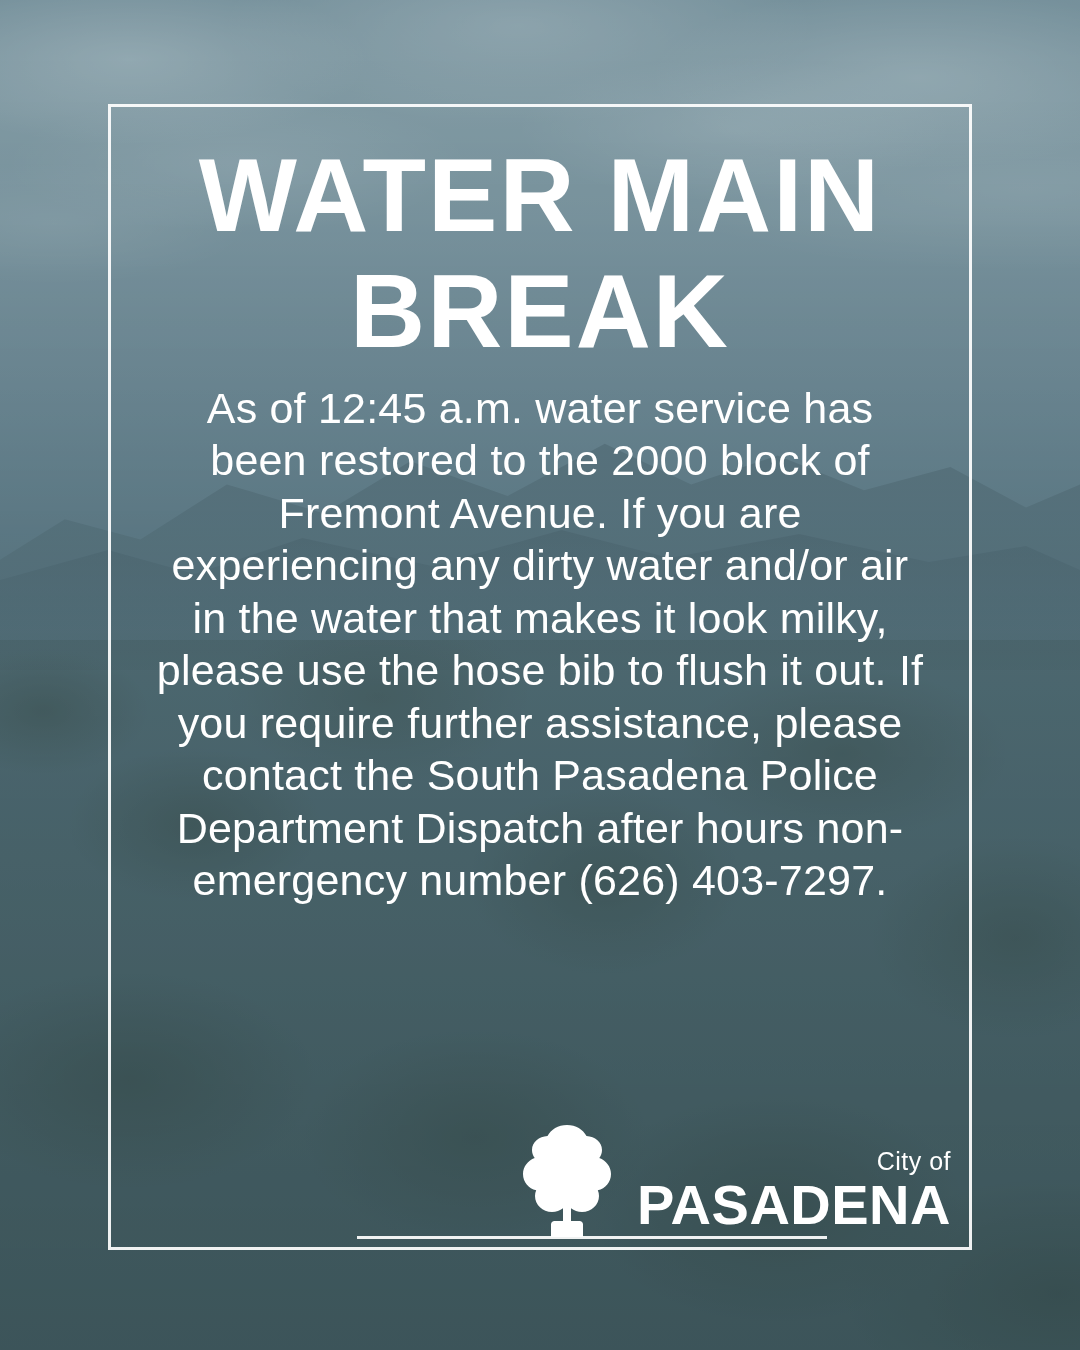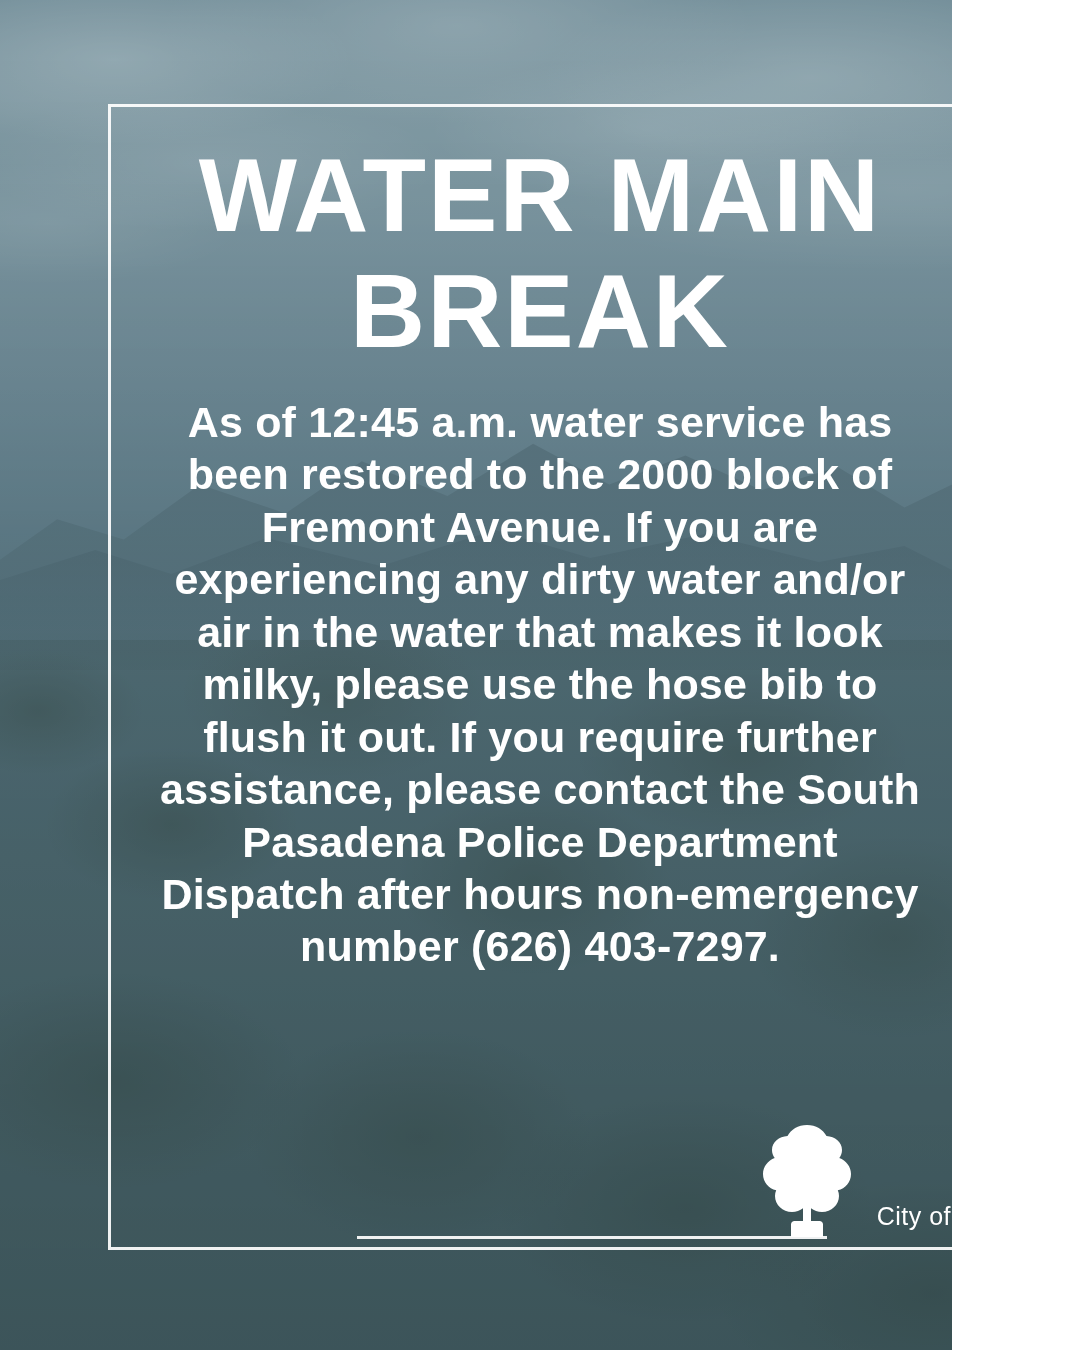--- a/index.html
+++ b/index.html
@@ -8,21 +8,21 @@
   }
   body {
     width: 1080px;
     height: 1350px;
     overflow: hidden;
     font-family: "Liberation Sans", sans-serif;
   }
 
   .poster {
     position: relative;
-    width: 952px;
+    width: 1080px;
     height: 1350px;
     overflow: hidden;
     background: #4d7c0f;
   }
 
   
   .bg {
     position: absolute;
     inset: 0;
     background:
@@ -126,24 +126,24 @@
     font-weight: bold;
     font-size: 104px;
     line-height: 1.12;
     letter-spacing: 2px;
     margin: 0;
     text-transform: uppercase;
   }
 
   .body-copy {
     color: #ffffff;
-    font-weight: bold;
+    font-weight: normal;
     font-size: 43px;
     line-height: 1.22;
-    margin: 26px auto 0 auto;
+    margin: 12px auto 0 auto;
     max-width: 810px;
     letter-spacing: 0.2px;
   }
 
   
   .logo {
     position: absolute;
     right: 18px;
     bottom: 10px;
     display: flex;
@@ -214,16 +214,17 @@
 
     <div class="logo">
       <div class="logo-mark">
         <svg viewBox="0 0 112 120" width="112" height="120" aria-hidden="true">
           <rect x="0" y="0" width="112" height="120" fill="none"></rect>
           <path fill="#ffffff" d="M56 8c-9 0-16 4.5-19.5 11C28 19.5 21 25 21 33c0 3 1 5.8 2.7 8C17 43.5 12 49.5 12 57c0 8 5.6 14.6 13.2 16.3C24.4 75 24 77 24 79c0 8.8 7.6 16 17 16 4.2 0 8-1.4 11-3.8V104h-8.5c-2 0-3.5 1.5-3.5 3.4V120h32v-12.6c0-1.9-1.5-3.4-3.5-3.4H60V91.2c3 2.4 6.8 3.8 11 3.8 9.4 0 17-7.2 17-16 0-2-.4-4-1.2-5.7C94.4 71.6 100 65 100 57c0-7.5-5-13.5-11.7-16 1.7-2.2 2.7-5 2.7-8 0-8-7-13.5-15.5-14C72 12.5 65 8 56 8z"></path>
         </svg>
       </div>
       <div class="logo-text">
         <div class="logo-city">City of</div>
+        <div class="logo-pasadena">PASADENA</div>
       </div>
     </div>
   </div>
 </div>
 
 </body></html>

